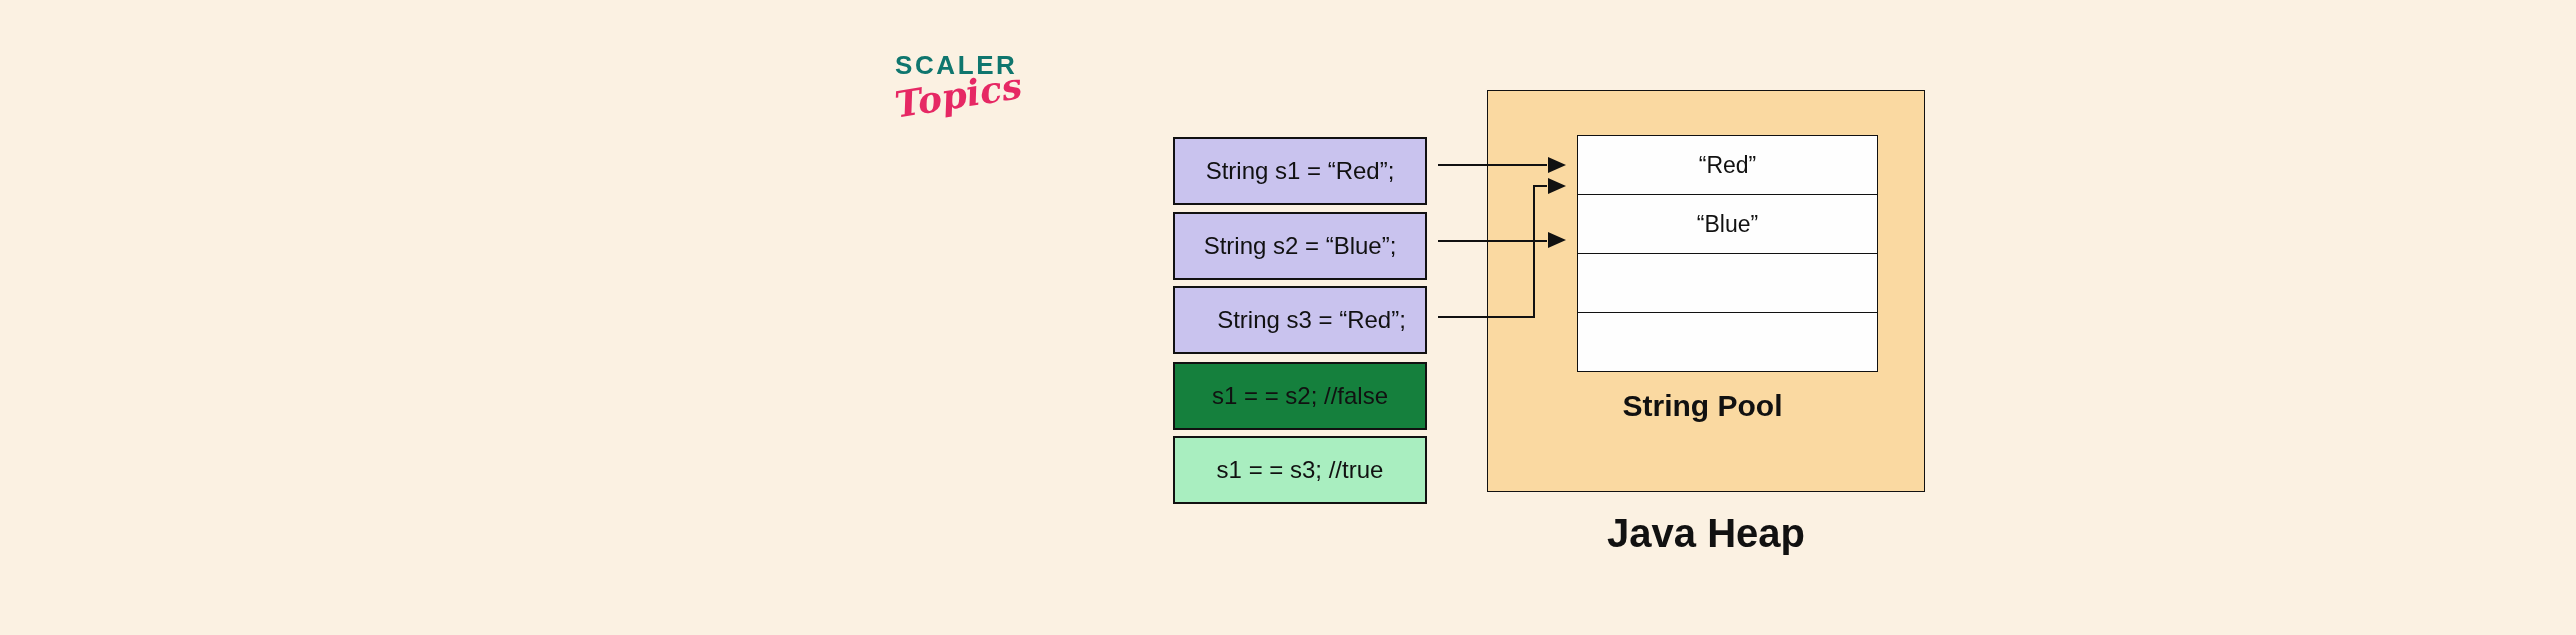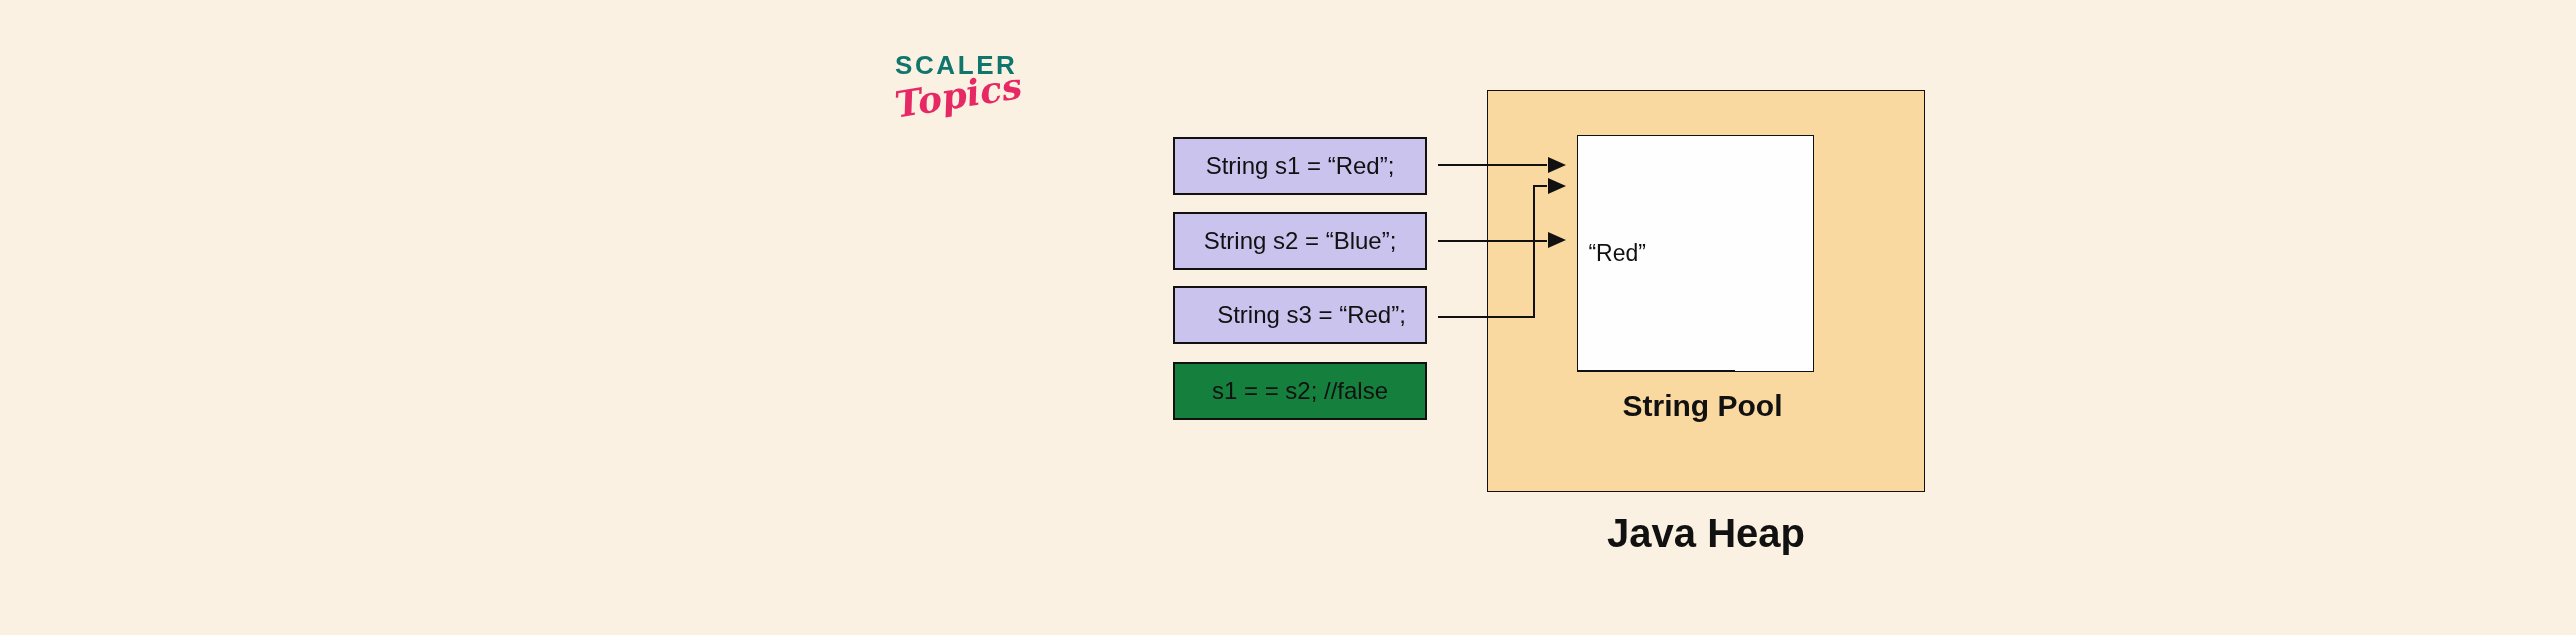--- a/index.html
+++ b/index.html
@@ -35,21 +35,21 @@
     transform-origin: left top;
     margin-top: 3.1px;
     margin-left: -3.1px;
   }
 
   
   .code-box {
     position: absolute;
     left: 1173px;
     width: 254px;
-    height: 58px;
+    height: 68px;
     box-sizing: border-box;
     border: 2.1px solid #111;
     display: flex;
     align-items: center;
     justify-content: center;
     font-size: 24px;
   }
   .lavender { background: #C9C3EE; }
   .pink     { background: #15803d; }
   .green    { background: #A9EEC0; }
@@ -67,27 +67,27 @@
     width: 438px;
     height: 402px;
     box-sizing: border-box;
     border: 1.5px solid #111;
     background: #FAD9A1;
   }
   .pool-table {
     position: absolute;
     left: 89px;
     top: 44px;
-    width: 237px;
+    width: 301px;
     height: 237px;
     box-sizing: border-box;
     border: 1.5px solid #111;
     background: #FEFEFE;
     display: flex;
-    flex-direction: row;
+    flex-direction: column;
   }
   .pool-cell {
     flex: 1;
     box-sizing: border-box;
     border-bottom: 1.5px solid #111;
     display: flex;
     align-items: center;
     justify-content: center;
     font-size: 23px;
     background: #FEFEFE;
@@ -147,25 +147,31 @@
   </div>
   <div class="code-box lavender b2">
     <span>String s2 = “Blue”;</span>
   </div>
   <div class="code-box lavender b3">
     <span>String s3 = “Red”;</span>
   </div>
   <div class="code-box pink b4">
     <span>s1 = = s2; //false</span>
   </div>
+  <div class="code-box green b5">
+    <span>s1 = = s3; //true</span>
+  </div>
 
   <div class="heap">
     <div class="pool-table">
       <div class="pool-cell">
         <span>“Red”</span>
+      </div>
+      <div class="pool-cell">
+        <span>“Blue”</span>
       </div>
       <div class="pool-cell">
         <span></span>
       </div>
       <div class="pool-cell">
         <span></span>
       </div>
     </div>
     <div class="pool-label">String Pool</div>
   </div>

